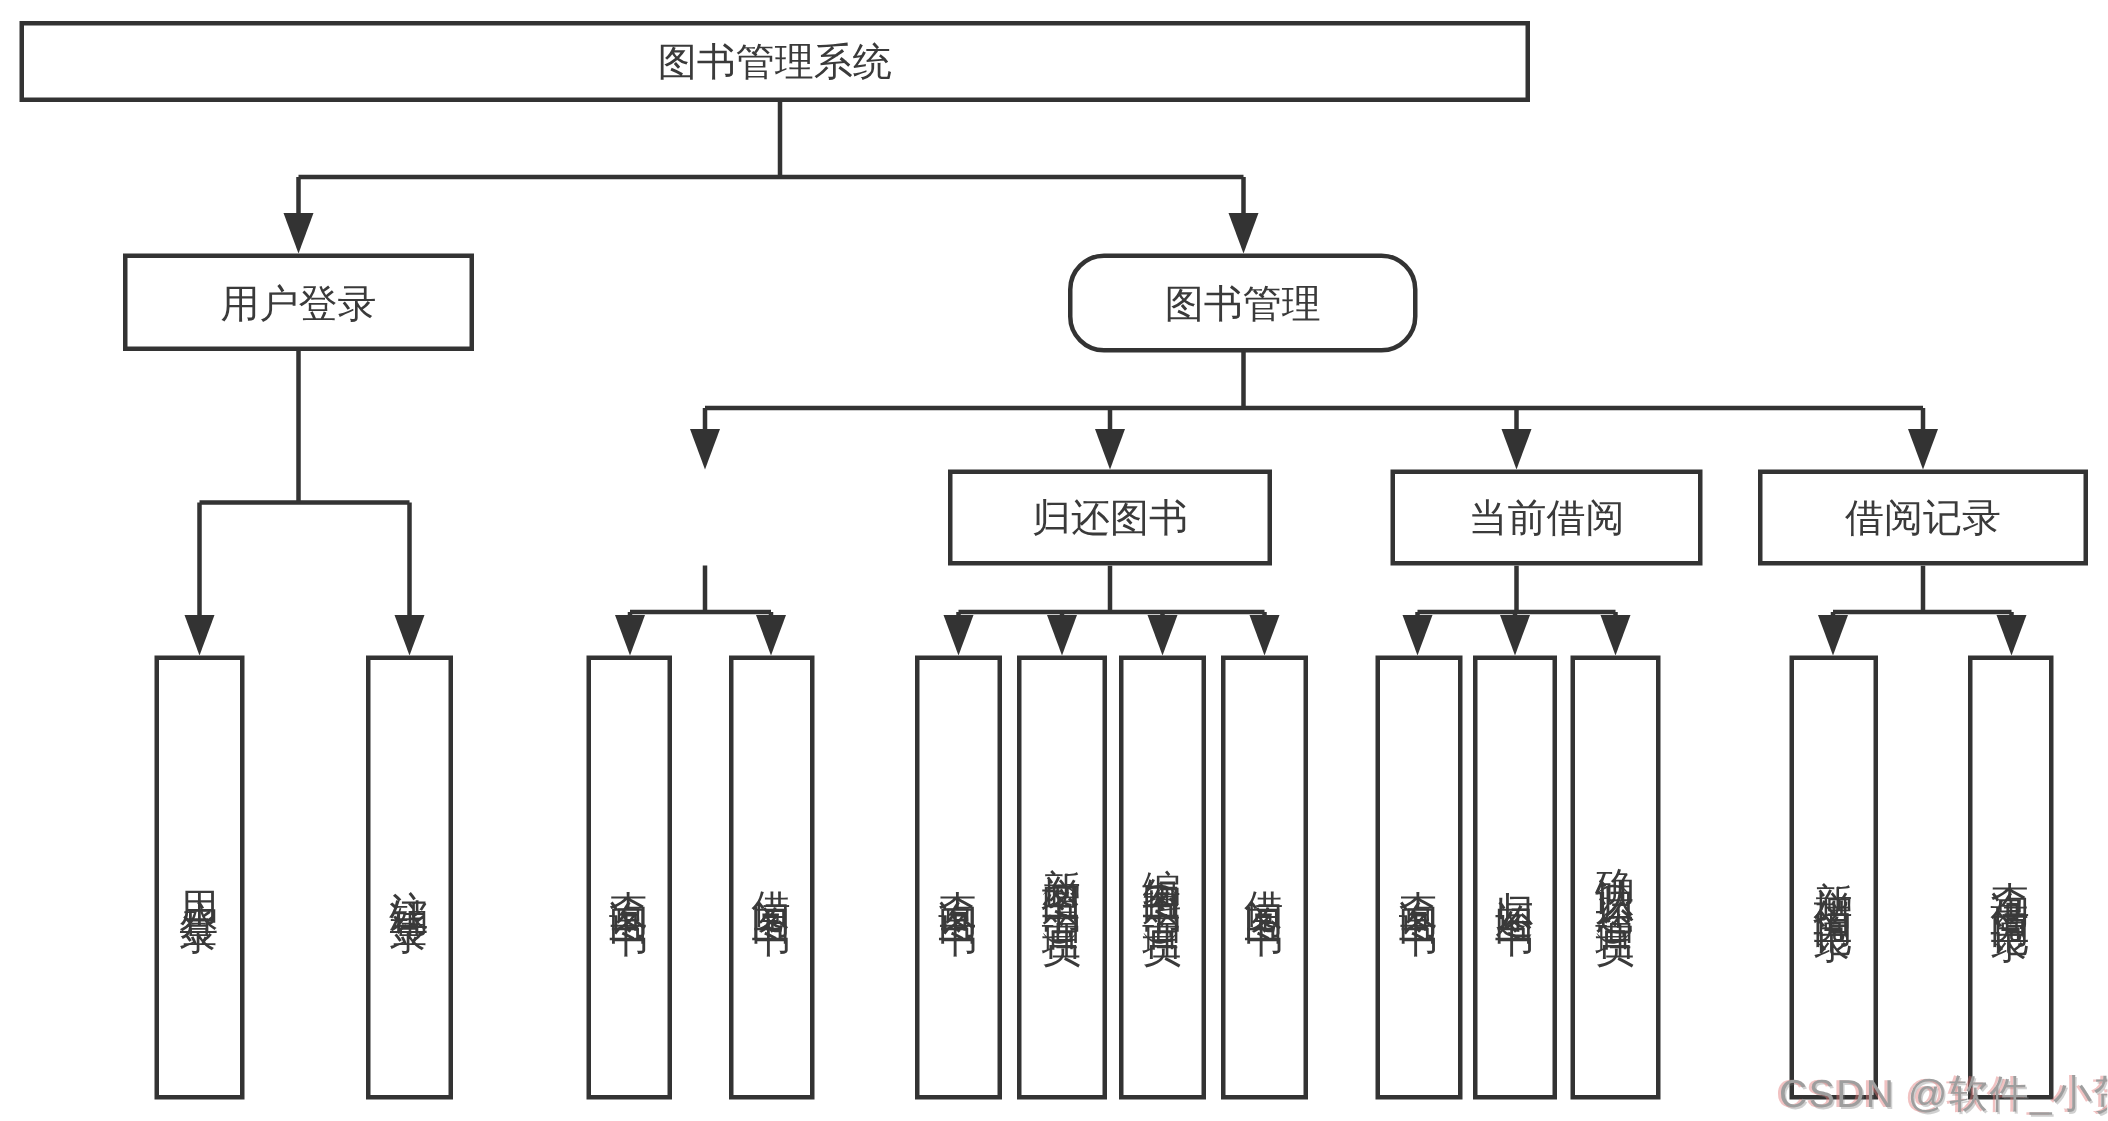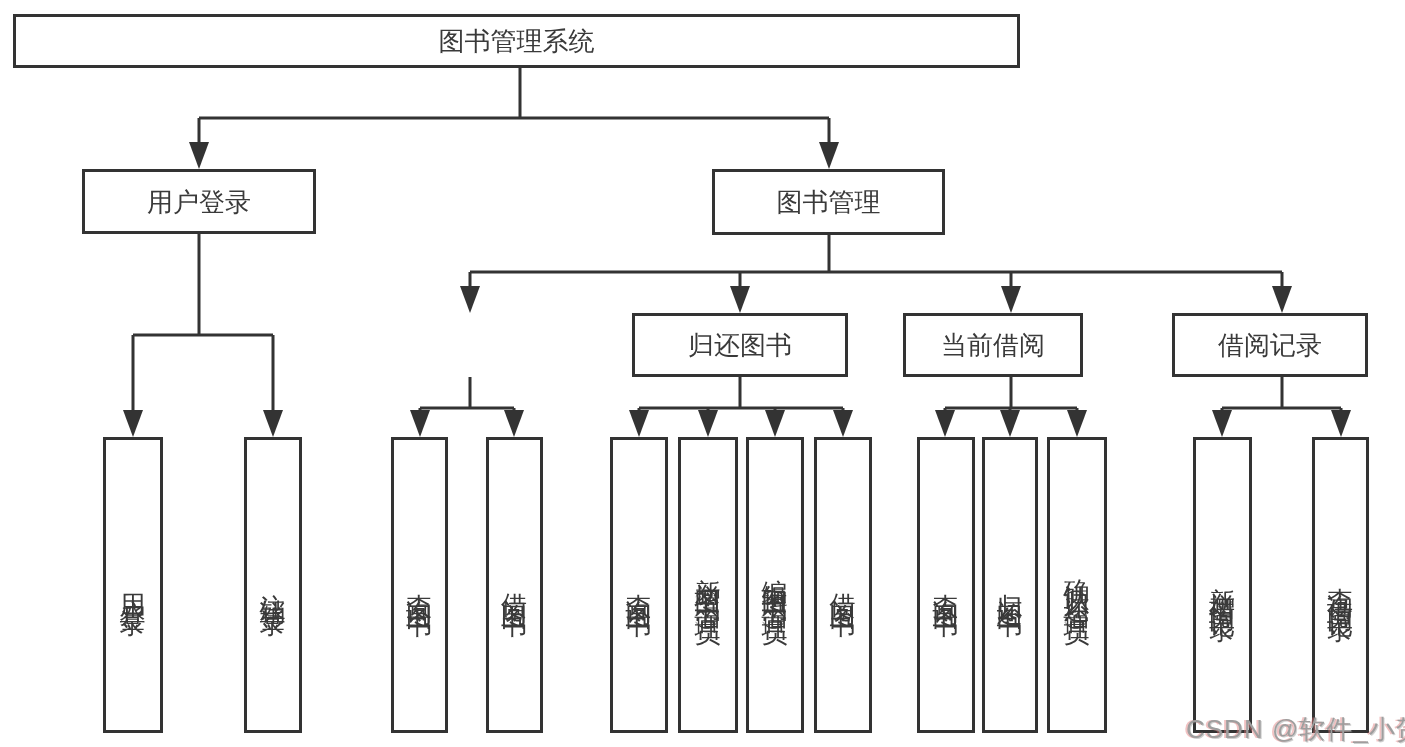--- a/index.html
+++ b/index.html
@@ -91,25 +91,25 @@
       <polygon points="1000,410 1020,410 1010,437"></polygon>
       <polygon points="1067,410 1087,410 1077,437"></polygon>
       <polygon points="1212,410 1232,410 1222,437"></polygon>
       <polygon points="1331,410 1351,410 1341,437"></polygon>
     </g>
   </svg>
 
   <div class="node" style="left:13px; top:14px; width:1007px; height:54px;">图书管理系统</div>
 
   <div class="node" style="left:82px; top:169px; width:234px; height:65px;">用户登录</div>
-  <div class="node" style="left:712px; top:169px; width:233px; height:66px;">图书管理</div>
+  <div class="node" style="left:712px; top:169px; width:233px; height:66px;border-radius:24px;">图书管理</div>
 
   <div class="node" style="left:632px; top:313px; width:216px; height:64px;">归还图书</div>
-  <div class="node" style="left:903px; top:313px; width:180px; height:64px;">当前借阅</div>
-  <div class="node" style="left:1172px; top:313px; width:196px; height:64px;">借阅记录</div>
+  <div class="node" style="left:927px; top:313px; width:208px; height:64px;">当前借阅</div>
+  <div class="node" style="left:1172px; top:313px; width:220px; height:64px;">借阅记录</div>
 
   <div class="node leaf" style="left:103px; width:60px;">
     <span class="vtext">用户登录</span>
   </div>
   <div class="node leaf" style="left:244px; width:58px;">
     <span class="vtext">注销登录</span>
   </div>
 
   <div class="node leaf" style="left:391px; width:57px;">
     <span class="vtext">查询图书</span>

